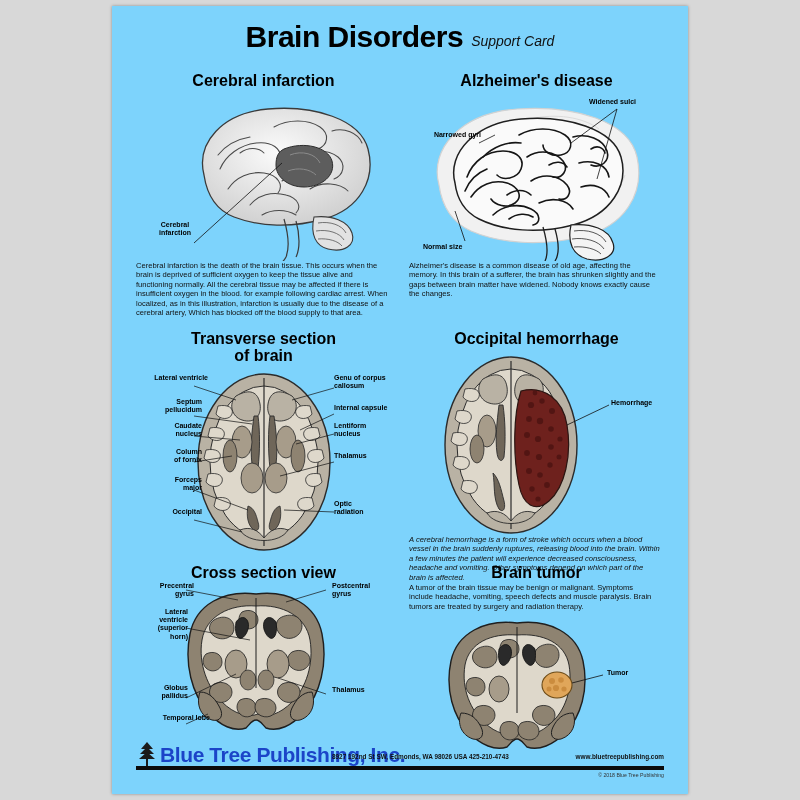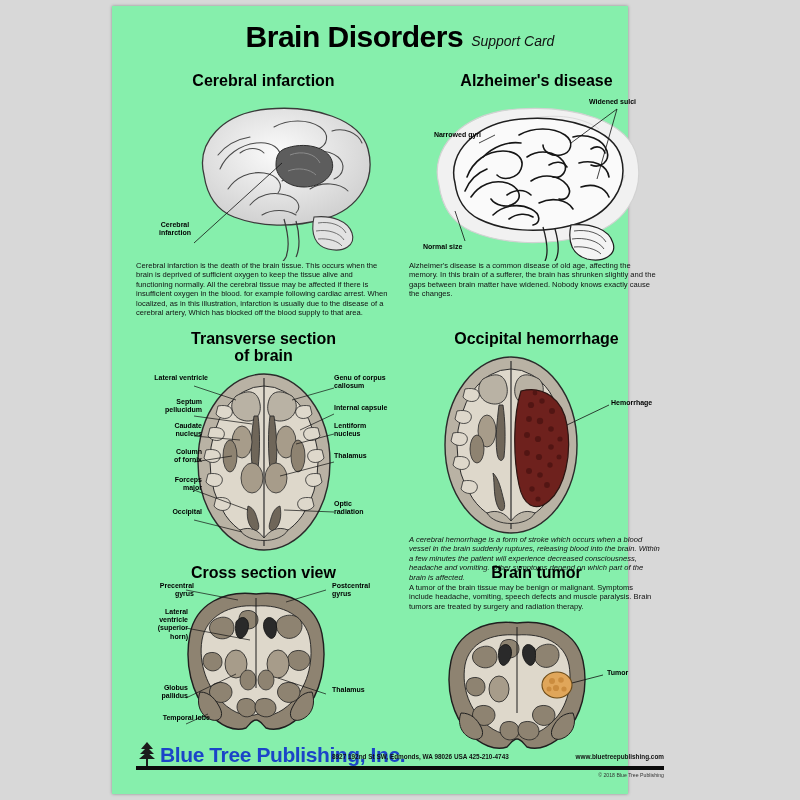--- a/index.html
+++ b/index.html
@@ -2,22 +2,22 @@
 <html><head>
 <meta charset="utf-8">
 <style>
   html,body{margin:0;padding:0;}
   body{
     width:800px;height:800px;overflow:hidden;
     background:#d8d8d8;
     font-family:"Liberation Sans", sans-serif;
   }
   .page{
-    position:absolute;left:112px;top:6px;width:516px;height:788px;
-    background:#86efac;
+    position:absolute;left:112px;top:6px;width:576px;height:788px;
+    background:#7dd3fc;
     box-shadow:0 0 3px rgba(0,0,0,.35);
   }
   .side-l,.side-r{position:absolute;top:0;width:112px;height:800px;background:#d8d8d8;}
   .side-l{left:0;}.side-r{left:688px;width:112px;}
 
   .inner{position:absolute;left:24px;top:14px;width:528px;height:760px;}
 
   
   .title-row{position:relative;height:44px;text-align:center;}
   .title{

